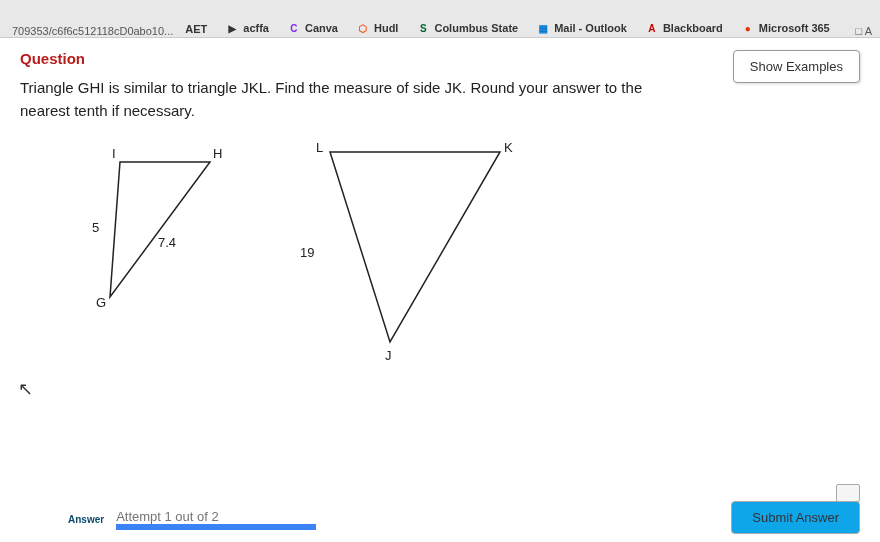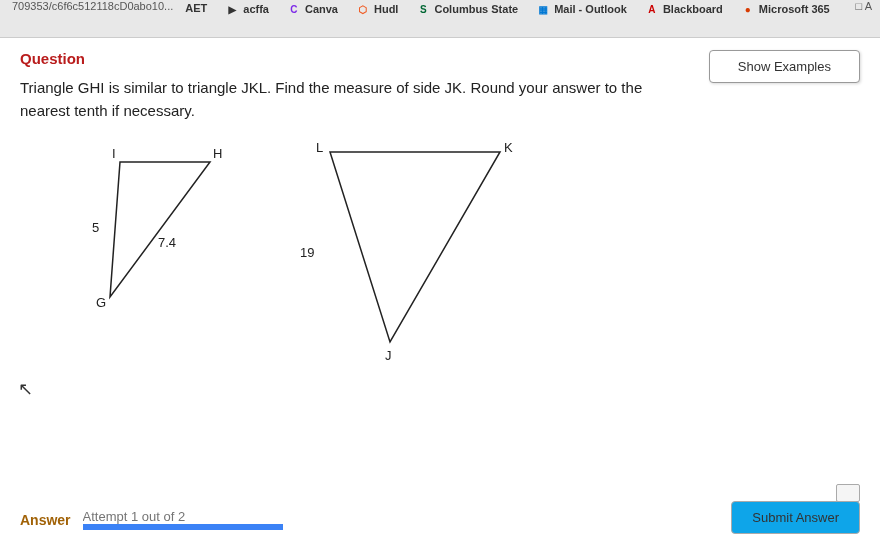--- a/index.html
+++ b/index.html
@@ -10,21 +10,21 @@
       font-family: Arial, sans-serif;
       overflow: hidden;
       position: relative;
     }
 
     
     .browser-bar {
       background: #e8e8e8;
       height: 38px;
       display: flex;
-      align-items: flex-start;
+      align-items: flex-end;
       padding: 0 8px;
       gap: 6px;
       border-bottom: 1px solid #ccc;
       font-size: 11px;
       color: #333;
     }
     .browser-bar .tab-item {
       display: flex;
       align-items: center;
       gap: 4px;
@@ -55,21 +55,21 @@
       height: calc(542px - 38px);
       position: relative;
       padding: 12px 20px;
     }
 
     
     .show-examples-btn {
       position: absolute;
       top: 12px;
       right: 20px;
-      padding: 8px 28px;
+      padding: 8px 16px;
       border: 1px solid #999;
       border-radius: 4px;
       background: white;
       font-size: 13px;
       cursor: pointer;
       color: #333;
       box-shadow: 1px 1px 3px rgba(0,0,0,0.15);
       text-align: center;
     }
 
@@ -107,23 +107,24 @@
     .answer-section {
       position: absolute;
       bottom: 12px;
       left: 20px;
       display: flex;
       align-items: center;
       gap: 12px;
     }
 
     .answer-label {
-      font-size: 14px;
+      font-size: 10px;
       font-weight: bold;
-      color: #a16207;
+      color: #0c4a6e;
+      margin-left: 48px;
     }
 
     .answer-input {
       border: none;
       border-bottom: 6px solid #3b82f6;
       outline: none;
       font-size: 13px;
       width: 200px;
       background: transparent;
       color: #999;

